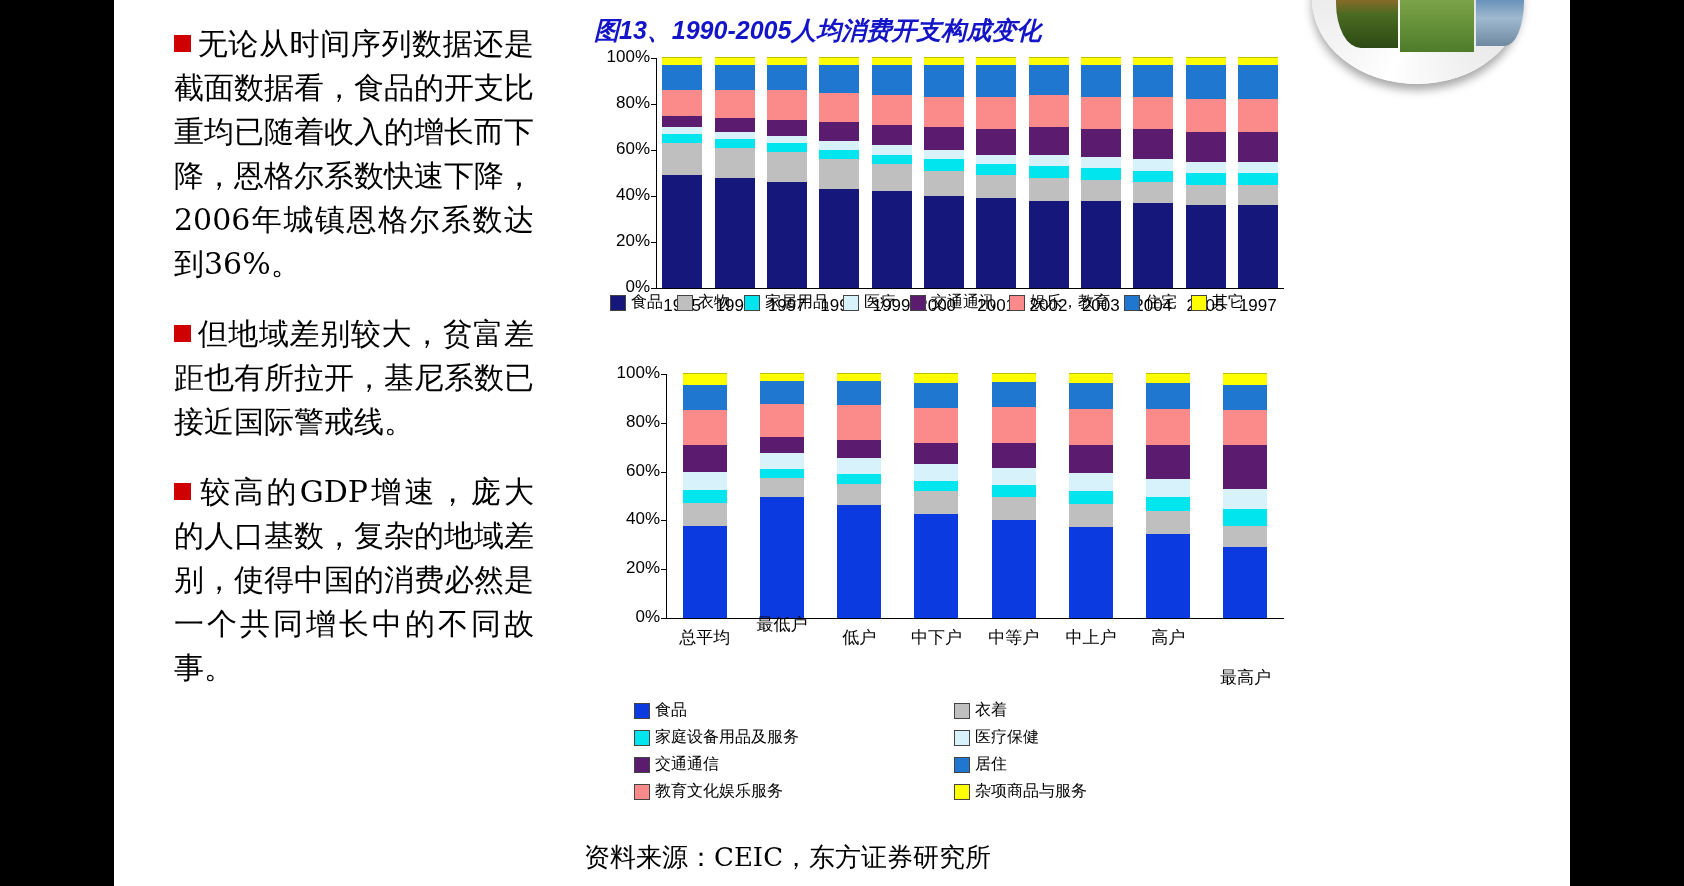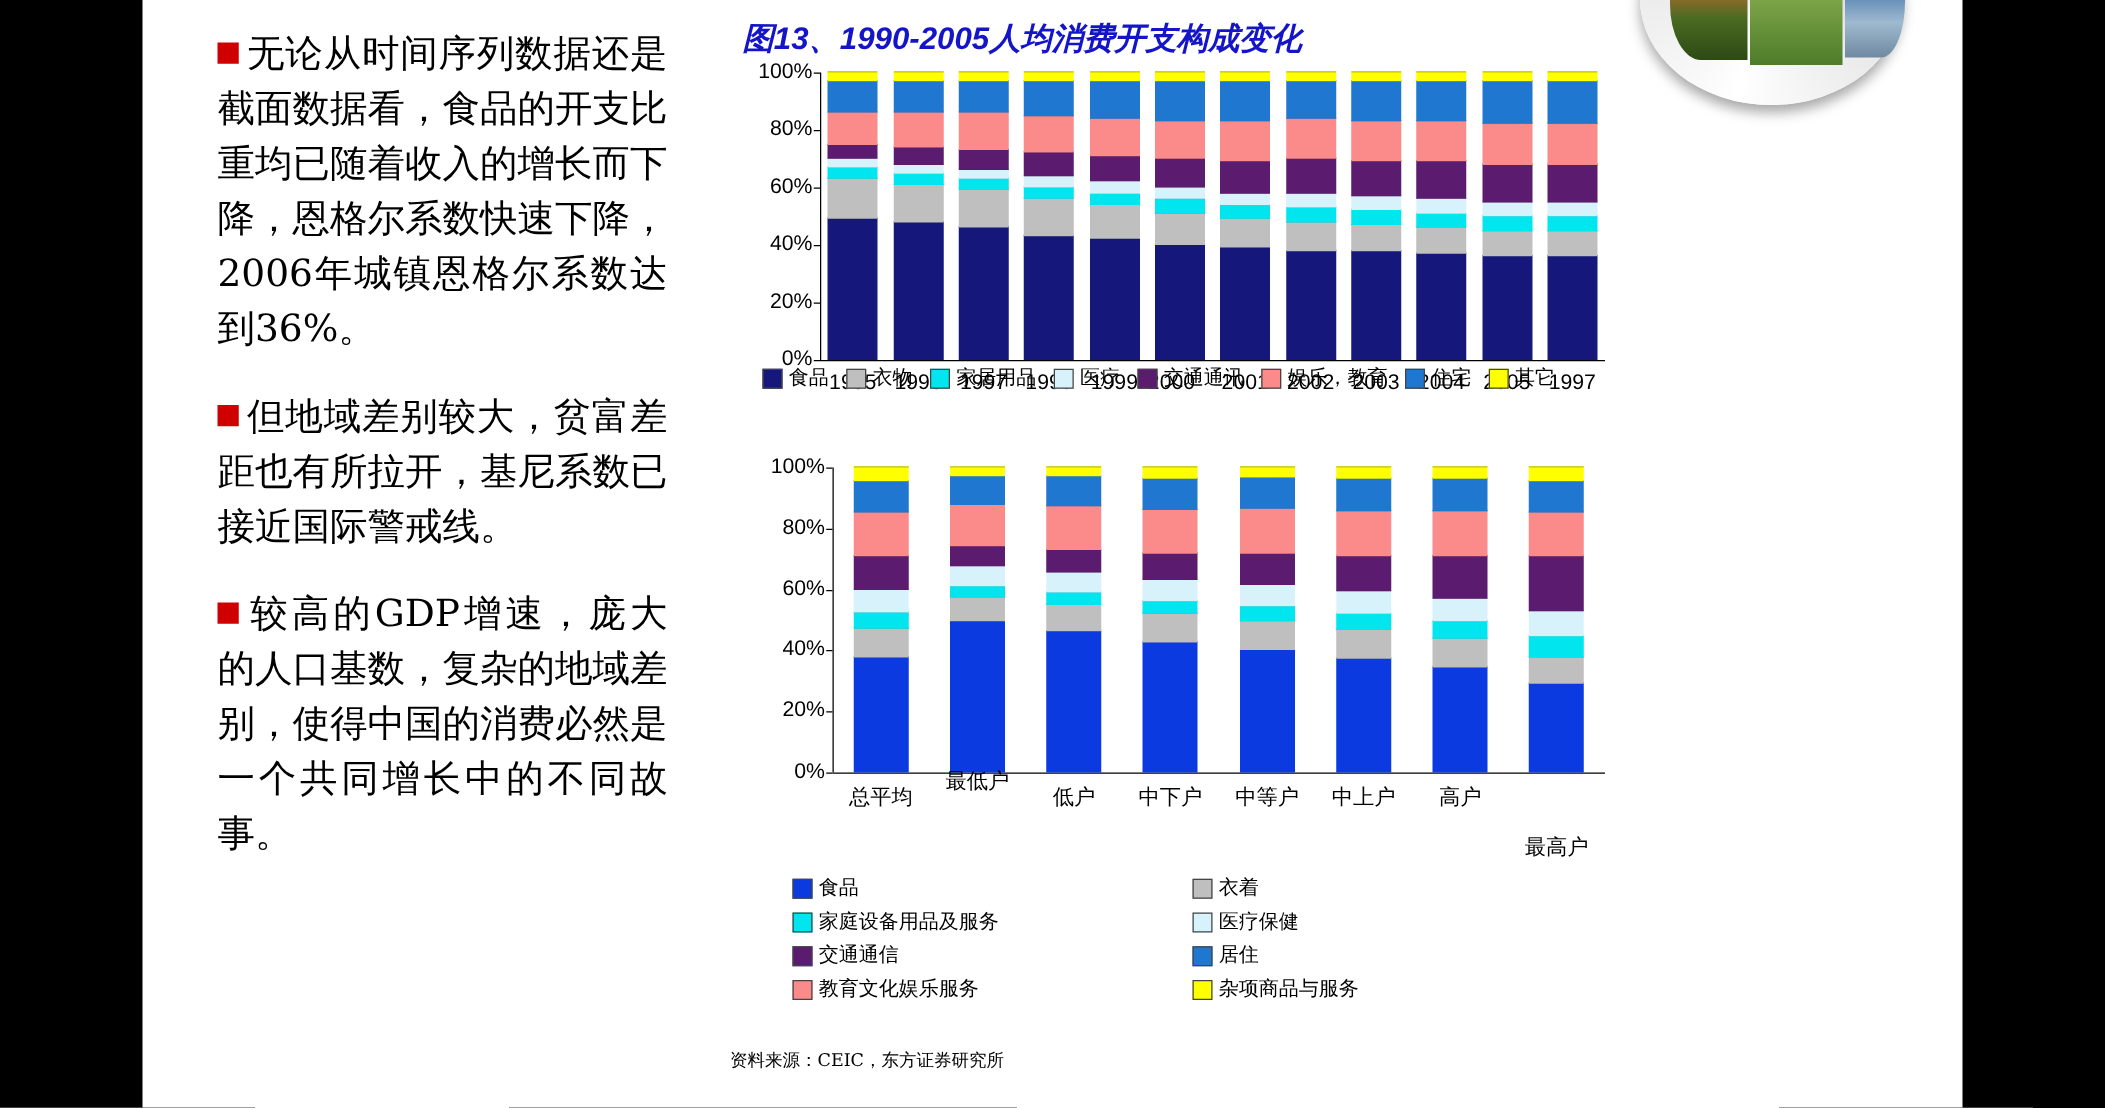--- a/index.html
+++ b/index.html
@@ -29,21 +29,21 @@
         background:conic-gradient(from 200deg,#ffffff,#cfcfcf,#ffffff);
         box-shadow:0 6px 10px rgba(0,0,0,.35);}
   .ph{position:absolute;overflow:hidden;}
   .ph1{left:24px;top:22px;width:62px;height:112px;border-radius:40% 0 0 40%;
        background:linear-gradient(180deg,#8b3a1a 0%,#c0692f 45%,#4a6b22 70%,#2c4a14 100%);}
   .ph2{left:88px;top:14px;width:74px;height:124px;
        background:linear-gradient(180deg,#bcd9f0 0%,#8fc4e8 38%,#7fa64a 55%,#4e7c2a 100%);}
   .ph3{left:164px;top:20px;width:48px;height:112px;border-radius:0 40% 40% 0;
        background:linear-gradient(180deg,#1f3d66 0%,#3a6fa8 45%,#9fb9cf 75%,#6f8aa0 100%);}
 
-  .source{position:absolute;left:470px;top:840px;font-size:14px;color:#000;font-family:"DejaVu Serif",serif;}
+  .source{position:absolute;left:470px;top:840px;font-size:26px;color:#000;font-family:"DejaVu Serif",serif;}
 </style>
 </head>
 <body>
 
 <div id="slide">
 
   <div class="photo-wrap">
     <div class="ring"></div>
     <div class="ph ph1"></div>
     <div class="ph ph2"></div>

